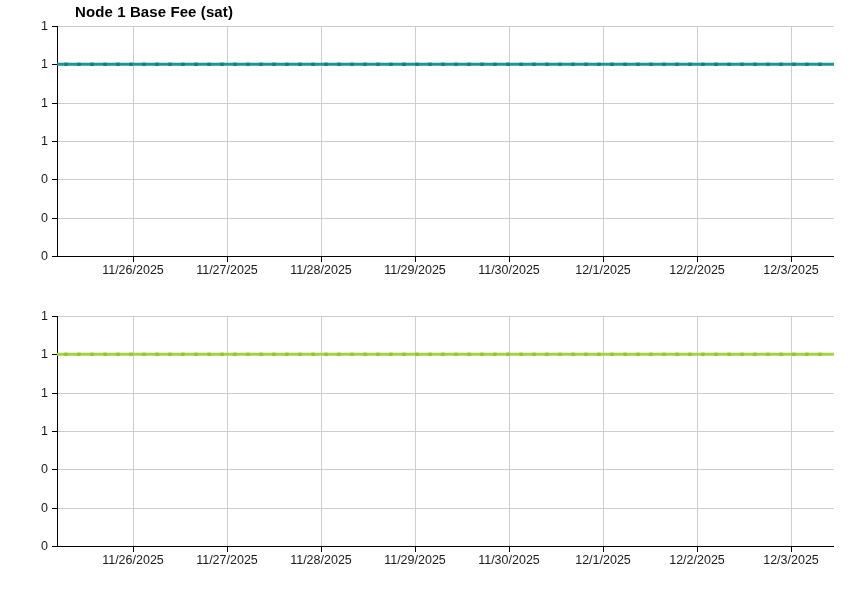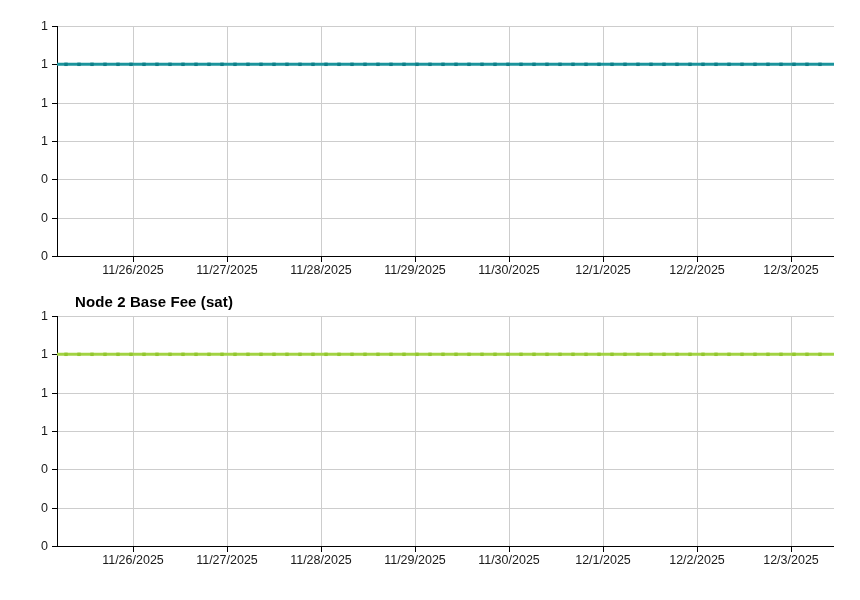--- a/index.html
+++ b/index.html
@@ -162,20 +162,21 @@
           <rect x="727.3" y="62.63333333333334" width="3.4" height="3.4"></rect>
           <rect x="740.3" y="62.63333333333334" width="3.4" height="3.4"></rect>
           <rect x="753.3" y="62.63333333333334" width="3.4" height="3.4"></rect>
           <rect x="766.3" y="62.63333333333334" width="3.4" height="3.4"></rect>
           <rect x="779.3" y="62.63333333333334" width="3.4" height="3.4"></rect>
           <rect x="792.3" y="62.63333333333334" width="3.4" height="3.4"></rect>
           <rect x="805.3" y="62.63333333333334" width="3.4" height="3.4"></rect>
           <rect x="818.3" y="62.63333333333334" width="3.4" height="3.4"></rect>
         </g>
       </svg>
+    <div class="chart-title">Node 1 Base Fee (sat)</div>
   </div>
 
   <div class="chart-block second">
     <svg class="chart-svg" width="860" height="290">
         <g stroke="#cdcdcd" stroke-width="1" shape-rendering="crispEdges">
           <line x1="57" x2="834" y1="26.5" y2="26.5"></line>
           <line x1="57" x2="834" y1="64.5" y2="64.5"></line>
           <line x1="57" x2="834" y1="103.5" y2="103.5"></line>
           <line x1="57" x2="834" y1="141.5" y2="141.5"></line>
           <line x1="57" x2="834" y1="179.5" y2="179.5"></line>
@@ -281,16 +282,15 @@
           <rect x="727.3" y="62.63333333333334" width="3.4" height="3.4"></rect>
           <rect x="740.3" y="62.63333333333334" width="3.4" height="3.4"></rect>
           <rect x="753.3" y="62.63333333333334" width="3.4" height="3.4"></rect>
           <rect x="766.3" y="62.63333333333334" width="3.4" height="3.4"></rect>
           <rect x="779.3" y="62.63333333333334" width="3.4" height="3.4"></rect>
           <rect x="792.3" y="62.63333333333334" width="3.4" height="3.4"></rect>
           <rect x="805.3" y="62.63333333333334" width="3.4" height="3.4"></rect>
           <rect x="818.3" y="62.63333333333334" width="3.4" height="3.4"></rect>
         </g>
       </svg>
-    <div class="chart-title">Node 2 Base Fee (sat)</div>
   </div>
 
 </div>
 
 </body></html>

